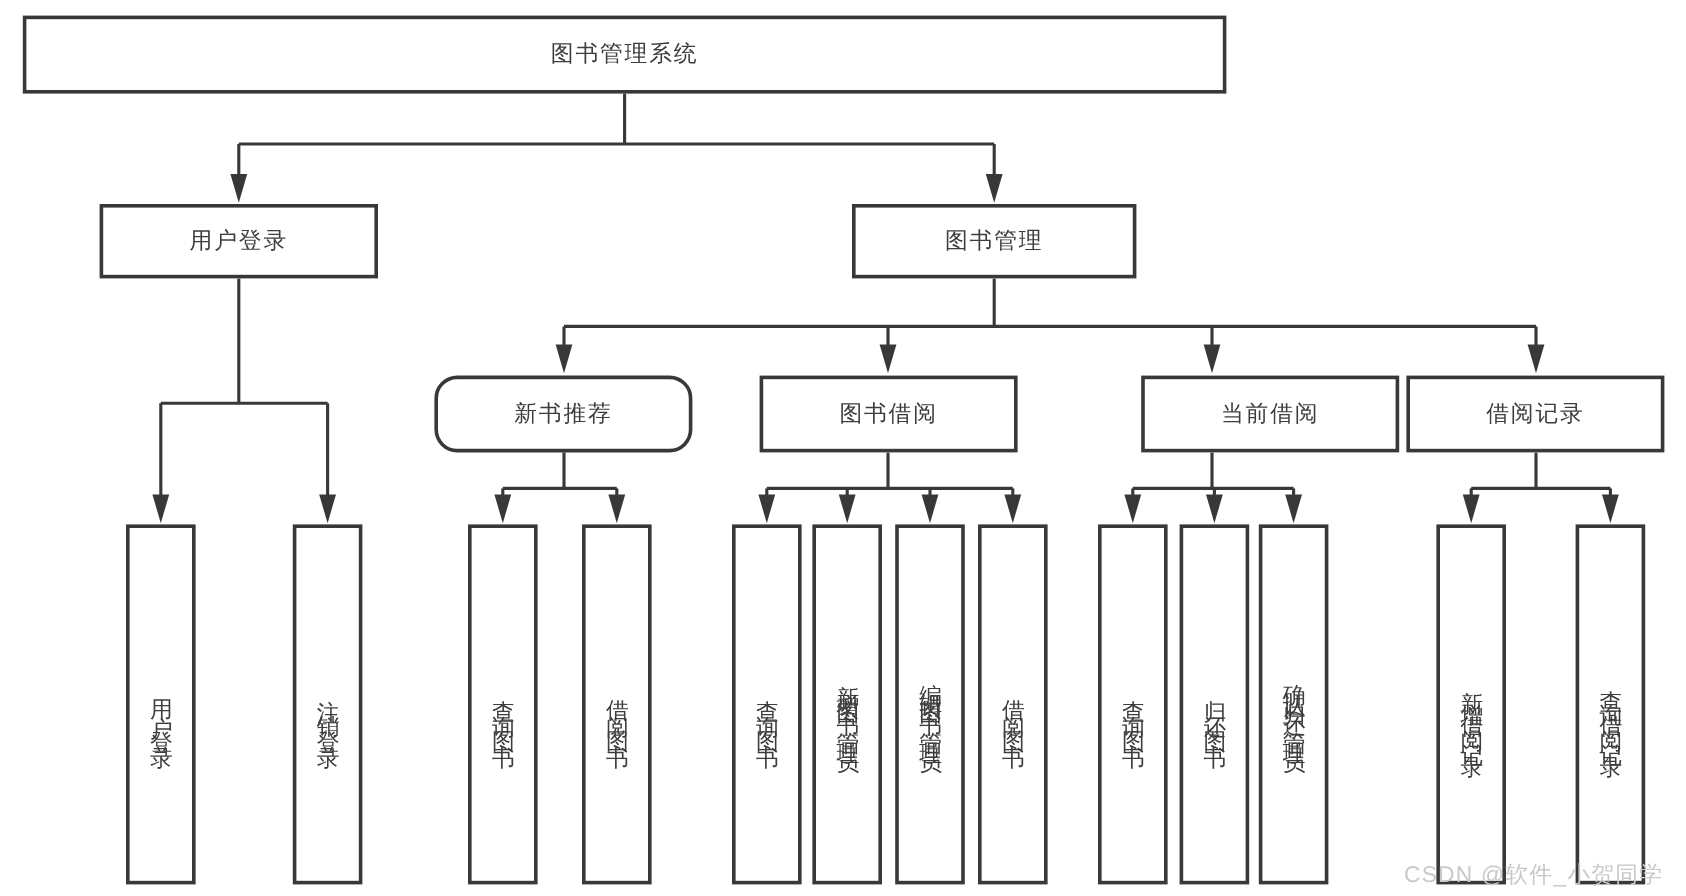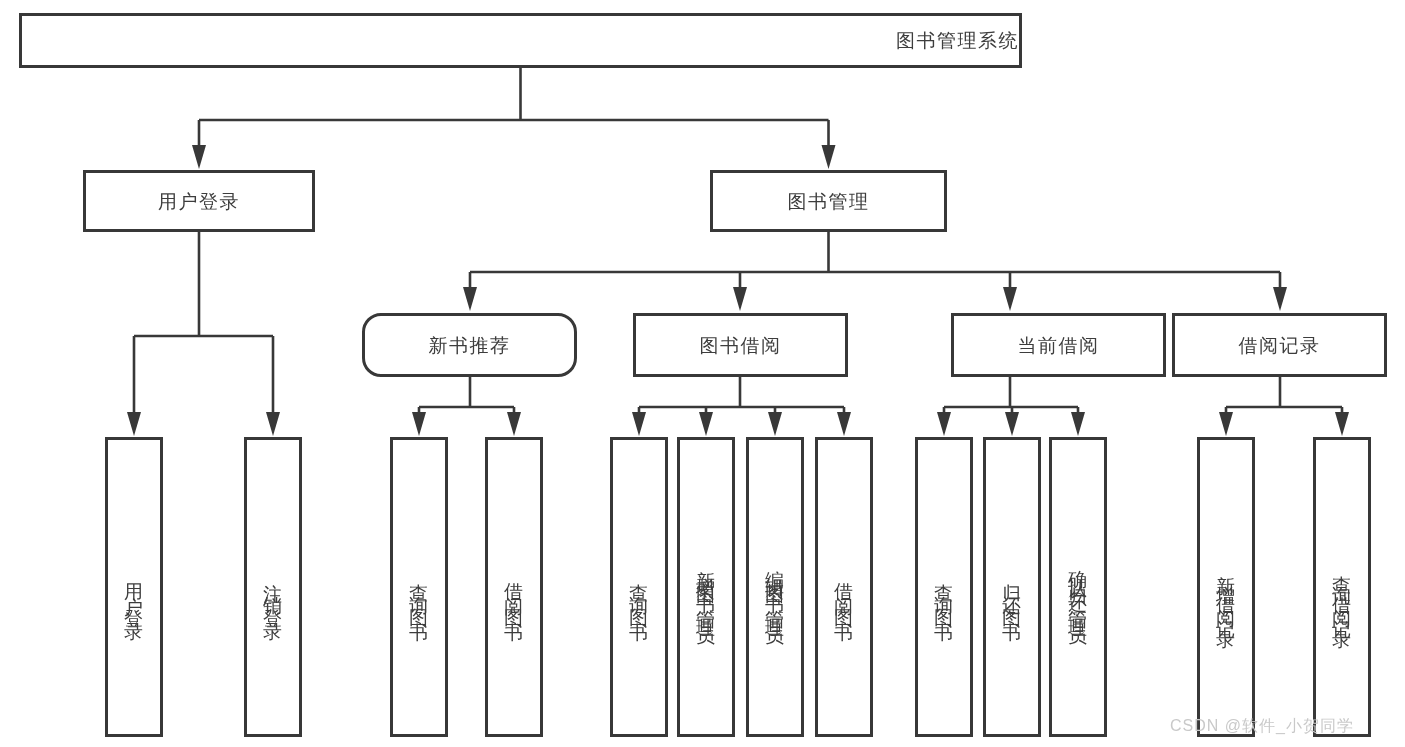--- a/index.html
+++ b/index.html
@@ -9,42 +9,42 @@
   .wires{position:absolute;left:0;top:0;width:1405px;height:747px;pointer-events:none;}
   .wires path{stroke:#383838;stroke-width:2.6;fill:none;}
   .wires polygon{fill:#383838;stroke:none;}
 
   .node{position:absolute;box-sizing:border-box;background:#ffffff;
         border:3px solid #383838;display:flex;align-items:center;justify-content:center;
         color:#3d3d3d;font-size:19px;line-height:1;}
   .box span{letter-spacing:1.5px;white-space:nowrap;}
 
   
-  .n-root{left:19px;top:13px;width:1003px;height:55px;justify-content:flex-end;}
+  .n-root{left:19px;top:13px;width:1003px;height:65px;}
   
   .n-user{left:83px;top:170px;width:232px;height:62px;}
   .n-mgmt{left:710px;top:170px;width:237px;height:62px;}
   
   .l3{top:313px;width:215px;height:64px;}
   .n-newrec{left:362px;border-radius:19px;} .n-bborrow{left:633px;align-items:center;}
   .n-curborrow{left:903px;margin-left:48px;} .n-records{left:1172px;}
   
   .col{top:437px;width:58px;height:300px;}
   .vtext{writing-mode:vertical-lr;text-orientation:mixed;white-space:nowrap;}
   .ls4{letter-spacing:13px;margin-bottom:-13px;}
   .ls6{letter-spacing:11px;margin-bottom:-11px;}
   .ls9{letter-spacing:8px;margin-bottom:-8px;}
   .c-ul-login{left:105px;} .c-ul-logout{left:244px;}
   .c-nb-query{left:390px;} .c-nb-borrow{left:485px;}
   .c-bb-query{left:610px;} .c-bb-add{left:677px;}
   .c-bb-edit{left:746px;}  .c-bb-borrow{left:815px;}
   .c-cb-query{left:915px;} .c-cb-return{left:983px;} .c-cb-confirm{left:1049px;}
   .c-br-add{left:1197px;}  .c-br-query{left:1313px;}
 
-  .watermark{position:absolute;left:1170px;top:716px;font-size:16px;
+  .watermark{position:absolute;left:1170px;top:716px;font-size:19px;
              color:#c9c9c9;letter-spacing:1px;white-space:nowrap;z-index:5;}
 </style>
 </head>
 <body>
 
 <div class="stage">
 
   <svg class="wires" viewBox="0 0 1405 747">
 
     <g>

